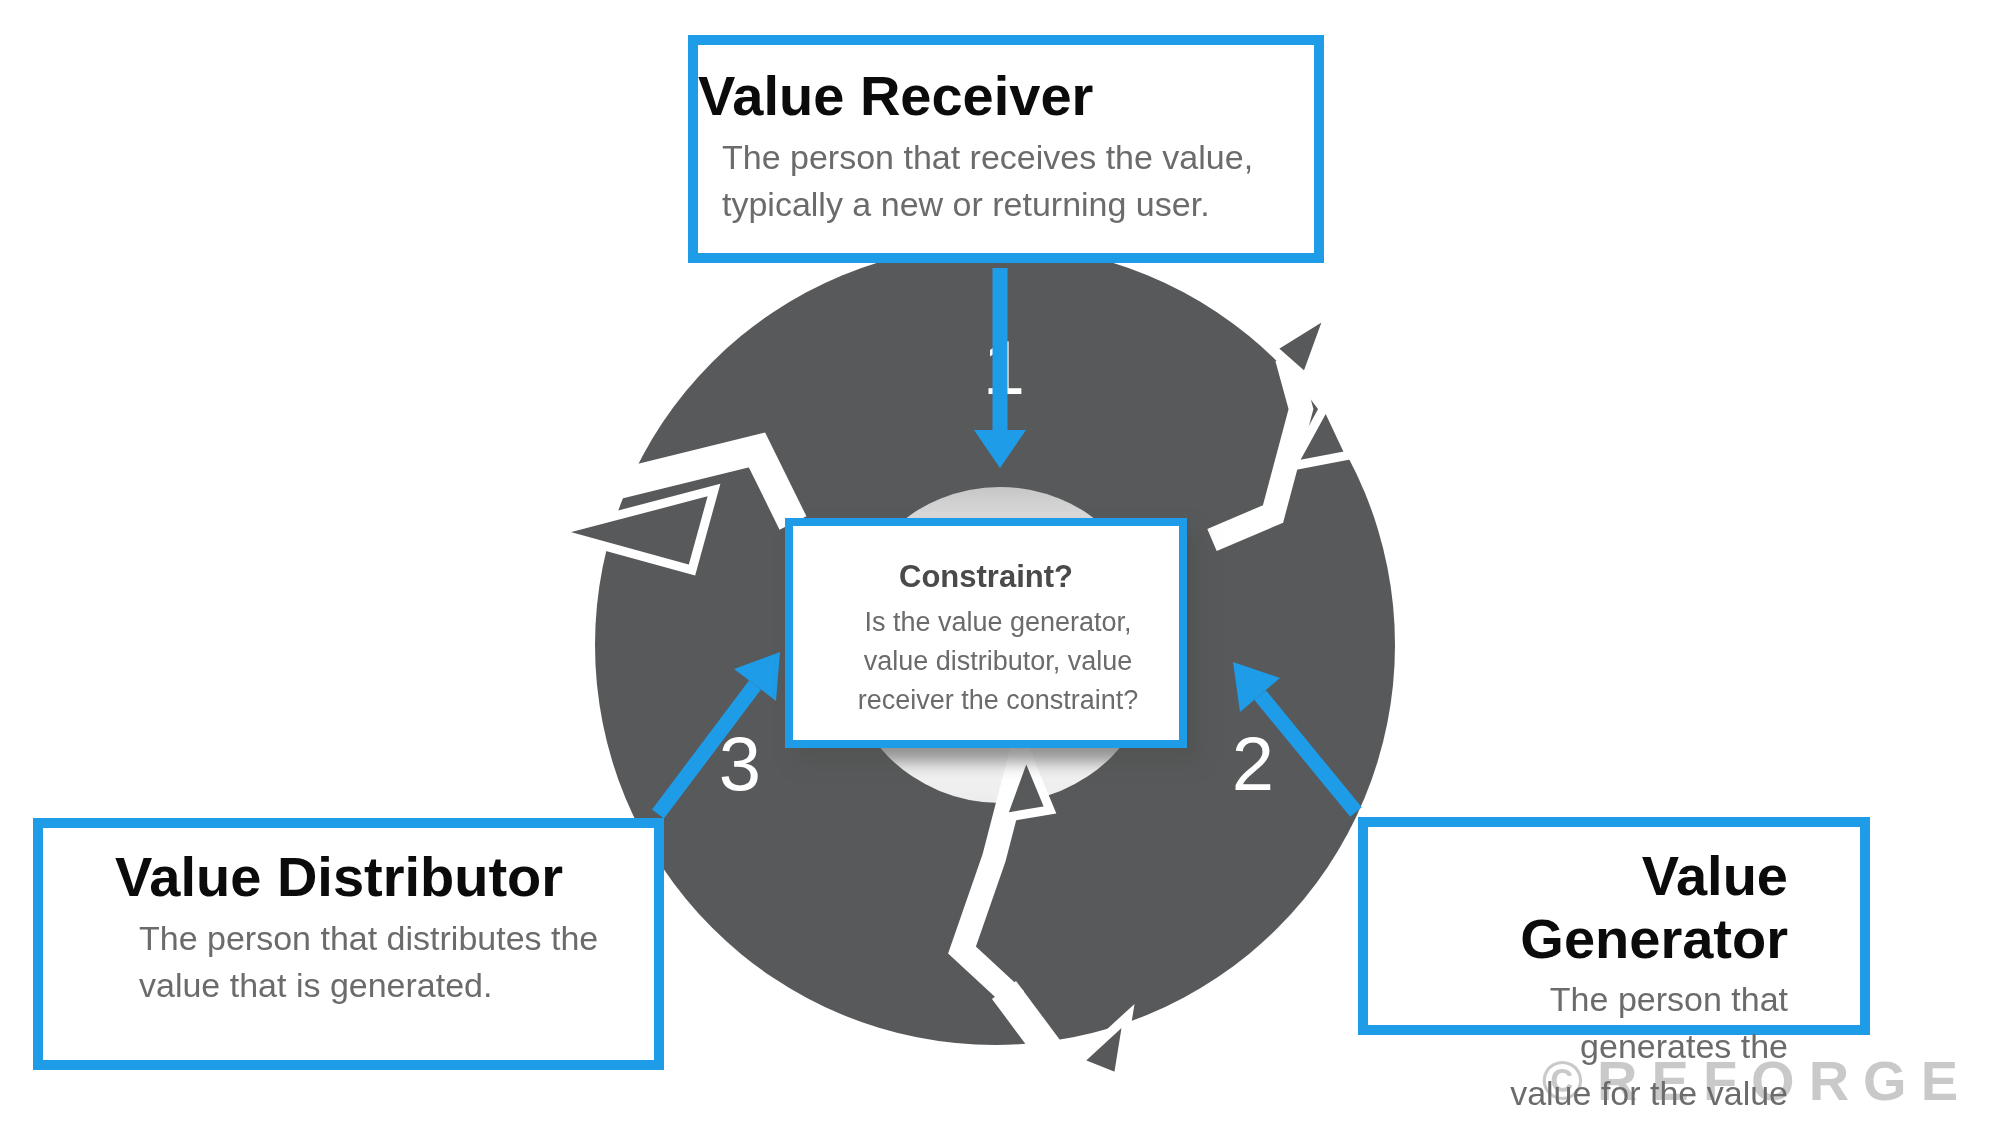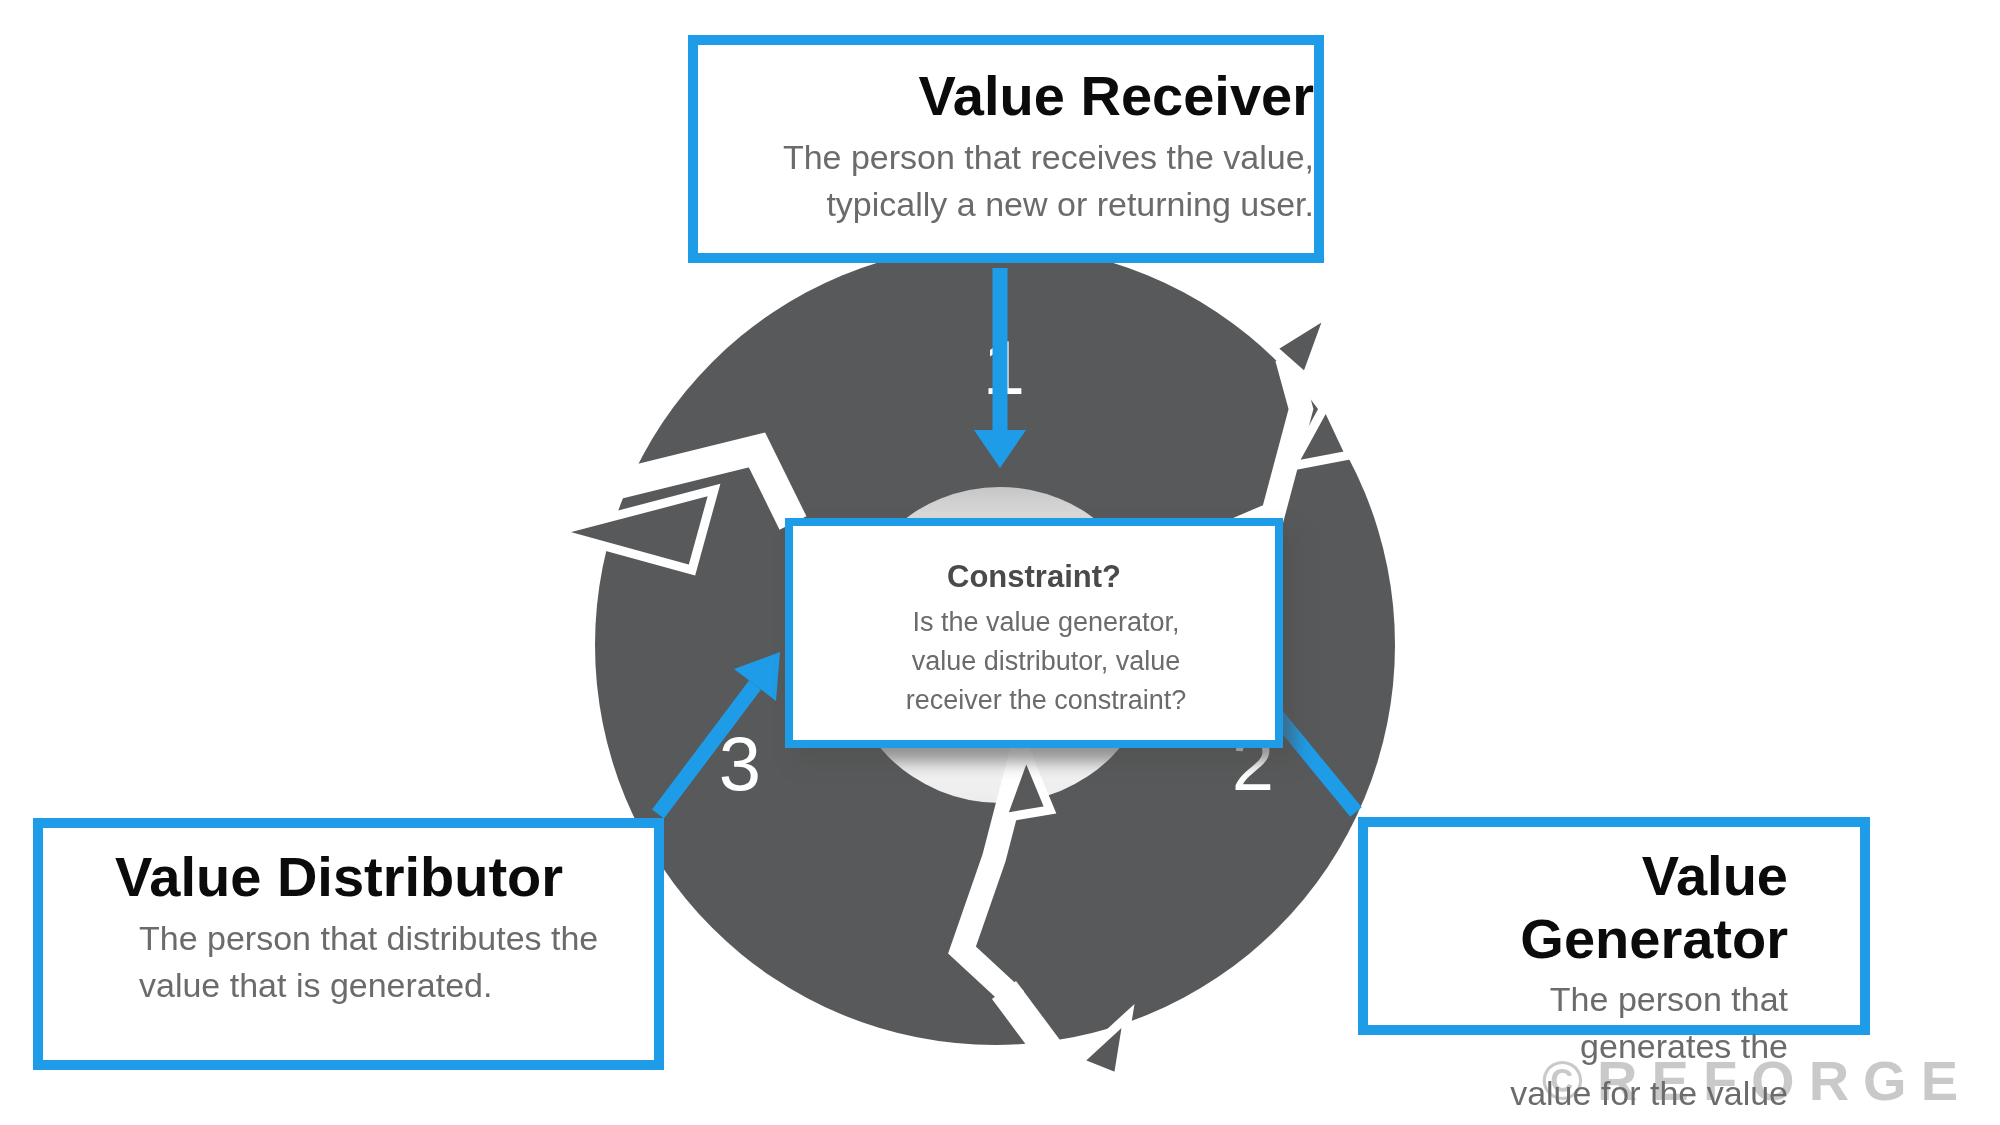--- a/index.html
+++ b/index.html
@@ -15,25 +15,25 @@
     position:relative;width:2000px;height:1125px;background:#ffffff;overflow:hidden;
     font-family:"Liberation Sans","DejaVu Sans",sans-serif;
   }
   svg#cycle{position:absolute;left:0;top:0;}
   .tbox{
     position:absolute;background:#ffffff;border:10px solid var(--accent);
     box-sizing:border-box;z-index:5;
   }
   .tbox .t{font-weight:700;color:var(--title);font-size:56px;line-height:1.12;}
   .tbox .d{color:var(--body);font-size:34px;line-height:1.38;white-space:pre-line;margin-top:6px;margin-left:24px;}
-  #box-receiver{left:688px;top:35px;width:636px;height:228px;text-align:right;padding-top:20px;}
+  #box-receiver{left:688px;top:35px;width:636px;height:228px;text-align:left;padding-top:20px;}
   #box-distributor{left:33px;top:818px;width:631px;height:252px;text-align:left;padding:18px 10px 0 72px;}
   #box-generator{left:1358px;top:817px;width:512px;height:218px;text-align:right;padding:18px 72px 0 10px;}
   #box-constraint{
-    left:785px;top:518px;width:498px;height:230px;text-align:center;padding-top:34px;
+    left:785px;top:518px;width:402px;height:230px;text-align:center;padding-top:34px;
     border-width:8px;box-shadow:12px 14px 16px rgba(80,80,80,.62);z-index:6;
   }
   #box-constraint .t{font-size:31px;color:var(--ctitle);}
   #box-constraint .d{font-size:27px;line-height:1.45;margin-top:8px;}
   #watermark{
     position:absolute;right:28px;top:1048px;z-index:4;
     color:var(--wm);font-size:56px;letter-spacing:14px;font-weight:700;white-space:nowrap;
   }
   .tear{stroke:#ffffff;fill:none;stroke-linejoin:miter;stroke-linecap:butt;}
   .tip{fill:var(--gray);stroke:#ffffff;stroke-width:9;stroke-linejoin:miter;}

